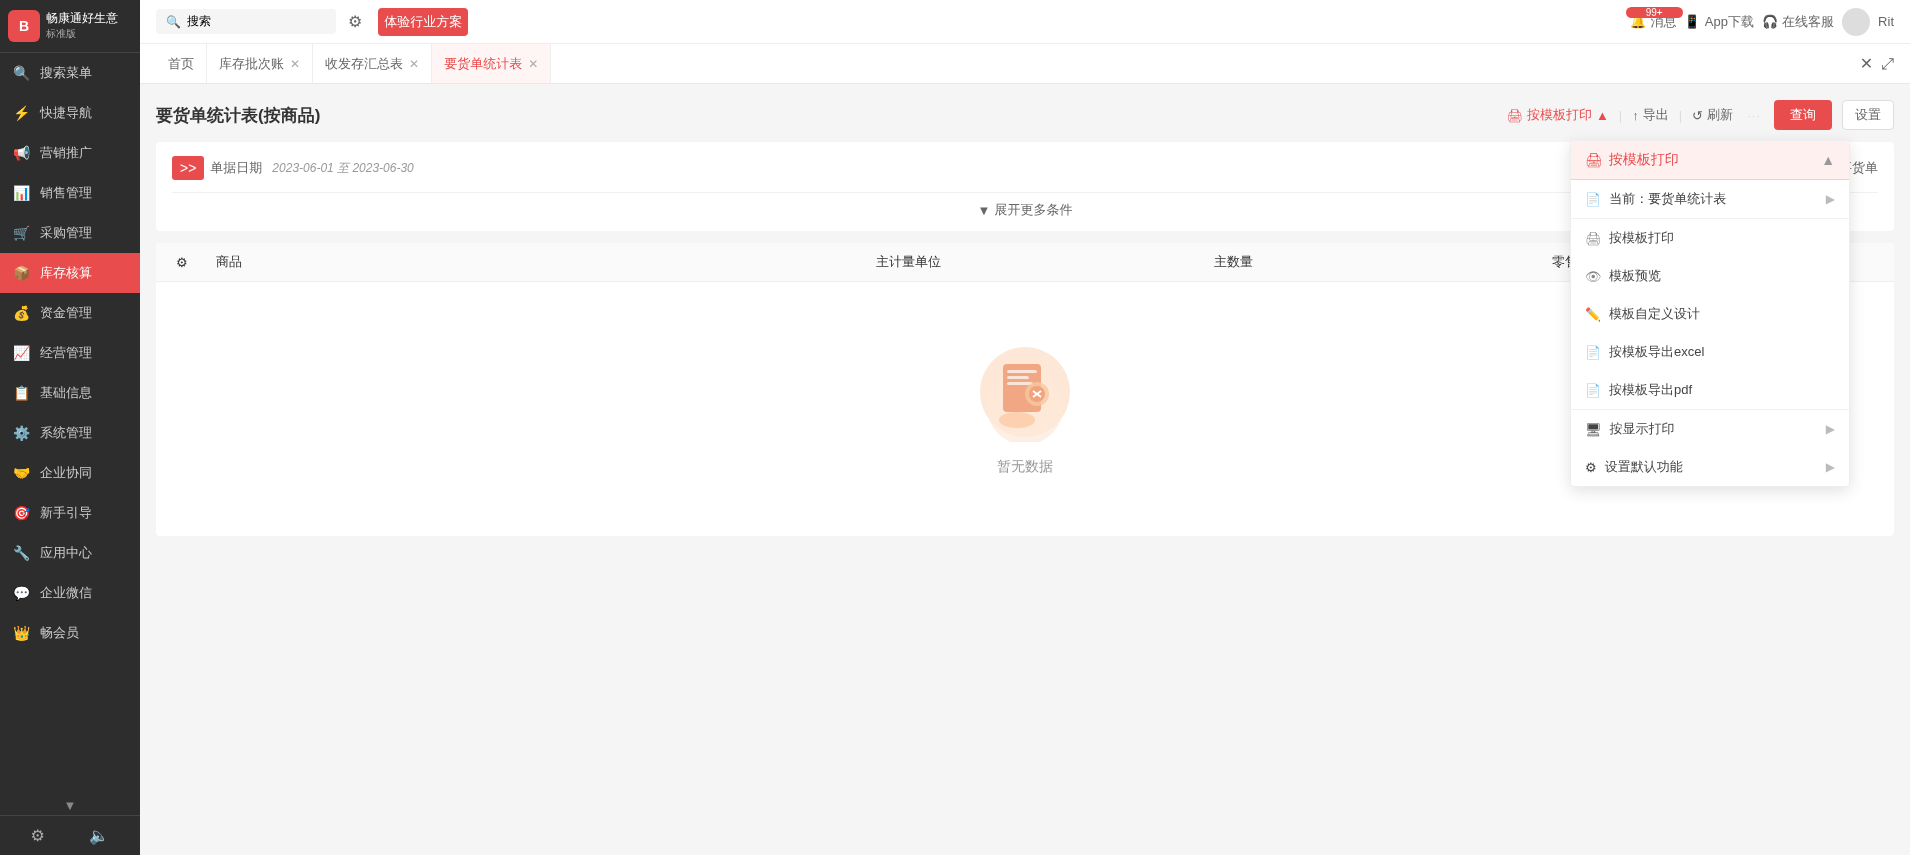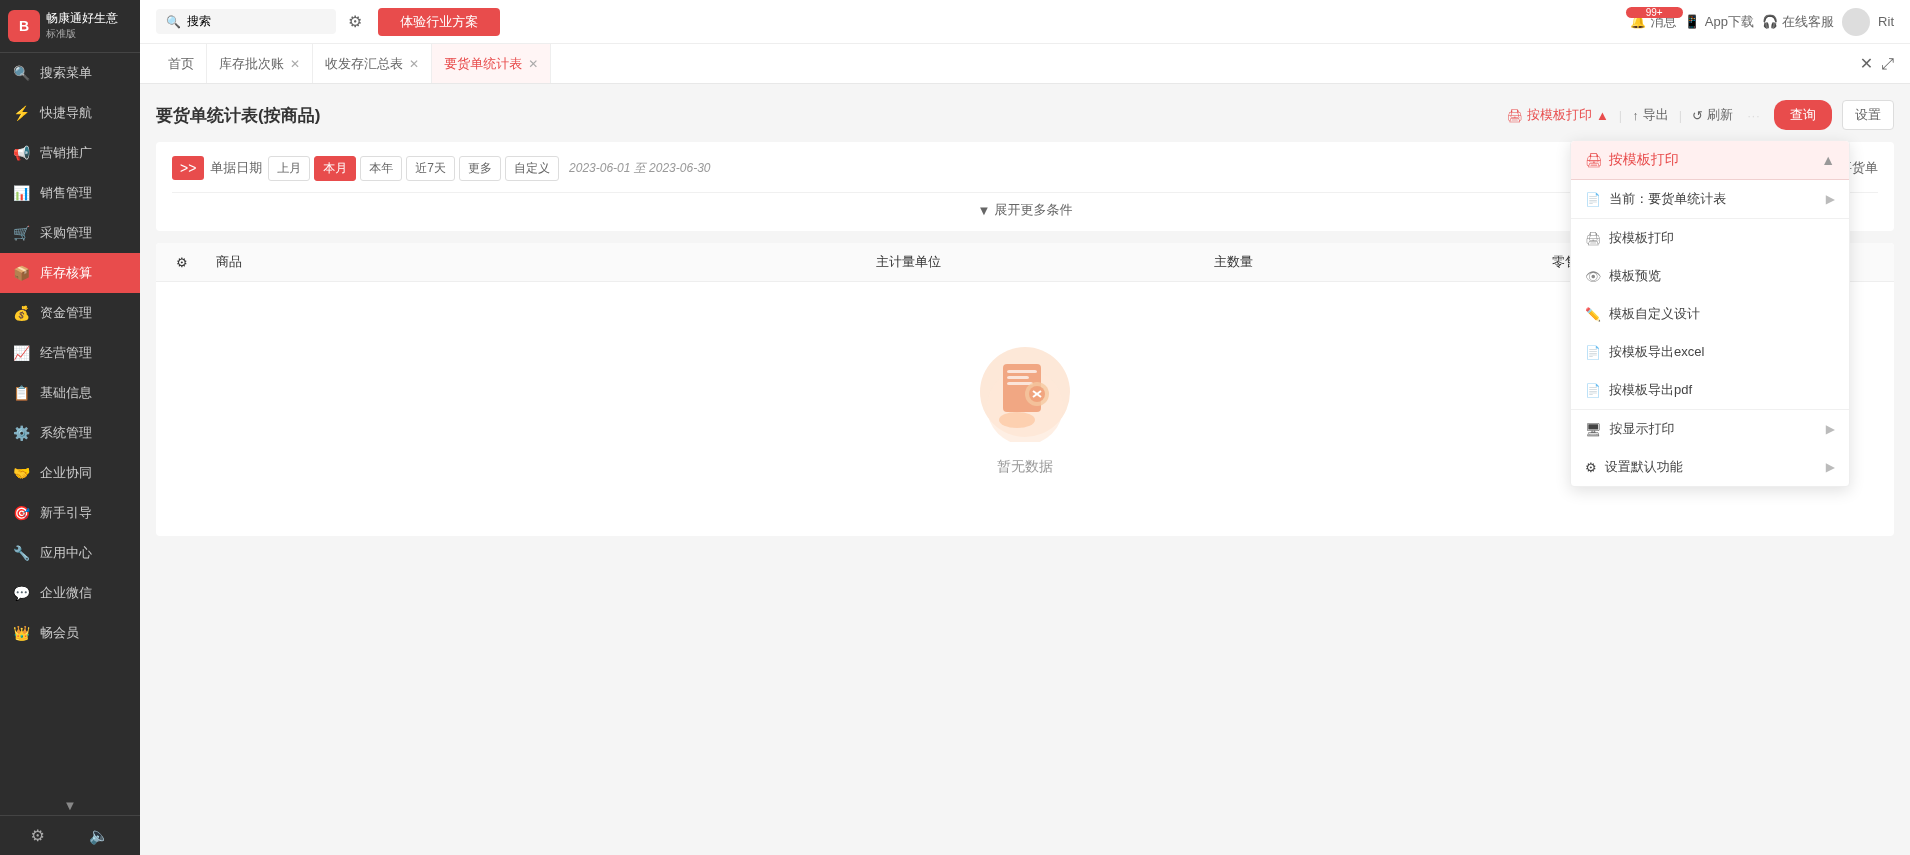--- a/index.html
+++ b/index.html
@@ -79,21 +79,21 @@
       width: 180px;
       color: #999;
       font-size: 12px;
     }
     .topbar-actions { display: flex; align-items: center; gap: 8px; margin-left: auto; }
     .topbar-btn-primary {
       background: #e84c4c;
       color: white;
       border: none;
       border-radius: 4px;
-      padding: 5px 22px;
+      padding: 5px 6px;
       cursor: pointer;
       font-size: 13px;
     }
     .topbar-gear { color: #666; cursor: pointer; font-size: 16px; margin-right: 4px; }
     .topbar-notification { display: flex; align-items: center; color: #666; font-size: 13px; cursor: pointer; position: relative; }
     .topbar-badge { background: #e84c4c; color: white; font-size: 10px; border-radius: 8px; padding: 0 20px; position: absolute; top: -6px; right: -6px; }
     .topbar-link { color: #666; font-size: 13px; cursor: pointer; display: flex; align-items: center; gap: 4px; }
     .topbar-avatar { width: 28px; height: 28px; border-radius: 50%; background: #ddd; cursor: pointer; }
     .topbar-username { color: #666; font-size: 13px; cursor: pointer; }
 
@@ -137,21 +137,21 @@
     .page-title { font-size: 17px; font-weight: 600; color: #333; }
     .page-actions { display: flex; align-items: center; gap: 10px; }
     .page-action-btn {
       display: flex; align-items: center; gap: 4px;
       background: none; border: none; cursor: pointer;
       color: #666; font-size: 13px;
     }
     .page-action-btn.active { color: #e84c4c; }
     .page-action-btn-primary {
       background: #e84c4c; color: white; border: none;
-      border-radius: 12px; padding: 6px 16px; cursor: pointer; font-size: 13px;
+      border-radius: 4px; padding: 6px 16px; cursor: pointer; font-size: 13px;
     }
     .page-action-btn-outline {
       background: white; color: #666; border: 1px solid #ddd;
       border-radius: 4px; padding: 5px 12px; cursor: pointer; font-size: 13px;
     }
 
     
     .filter-bar {
       background: white;
       border-radius: 4px;
@@ -421,28 +421,20 @@
         <span style="color:#ddd;margin:0 4px;">···</span>
         <button class="page-action-btn-primary">查询</button>
         <button class="page-action-btn-outline">设置</button>
       </div>
     </div>
 
     <div class="filter-bar">
       <div style="display:flex;align-items:center;gap:6px;width:100%;">
         <button style="background:#e84c4c;color:white;border:none;border-radius:3px;padding:4px 8px;cursor:pointer;font-size:14px;">&gt;&gt;</button>
         <span style="color:#666;font-size:13px;">单据日期</span>
-        <div class="filter-date-group">
-          <button class="filter-date-btn">上月</button>
-          <button class="filter-date-btn active">本月</button>
-          <button class="filter-date-btn">本年</button>
-          <button class="filter-date-btn">近7天</button>
-          <button class="filter-date-btn">更多</button>
-          <button class="filter-date-btn">自定义</button>
-        </div>
         <span class="filter-date-range">2023-06-01 至 2023-06-30</span>
         <div style="flex:1;"></div>
         <div class="filter-select">
           <span>单据类型</span>
           <span style="color:#bbb;font-size:12px;">▼</span>
         </div>
         <div style="display:flex;align-items:center;gap:6px;">
           <span style="color:#666;font-size:13px;">要货单</span>
         </div>
       </div>

